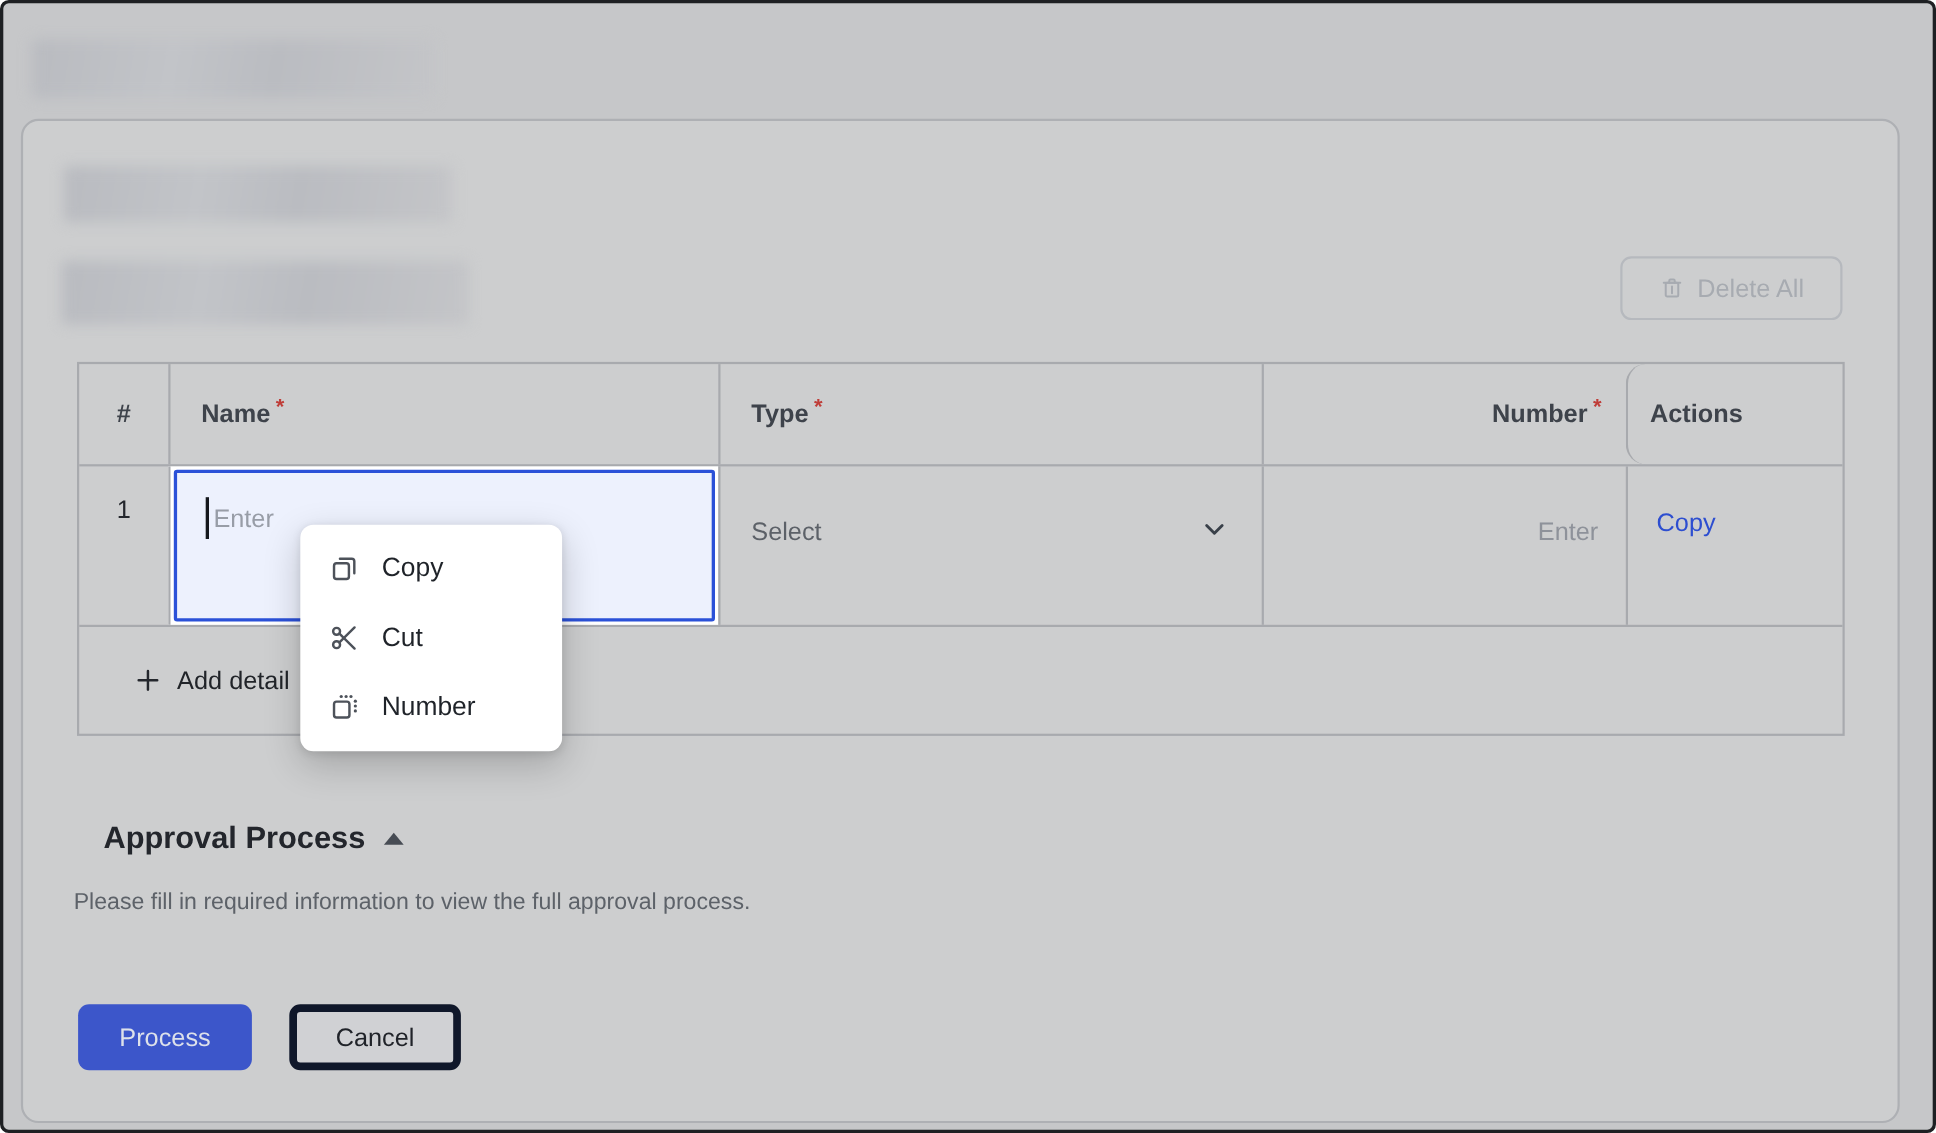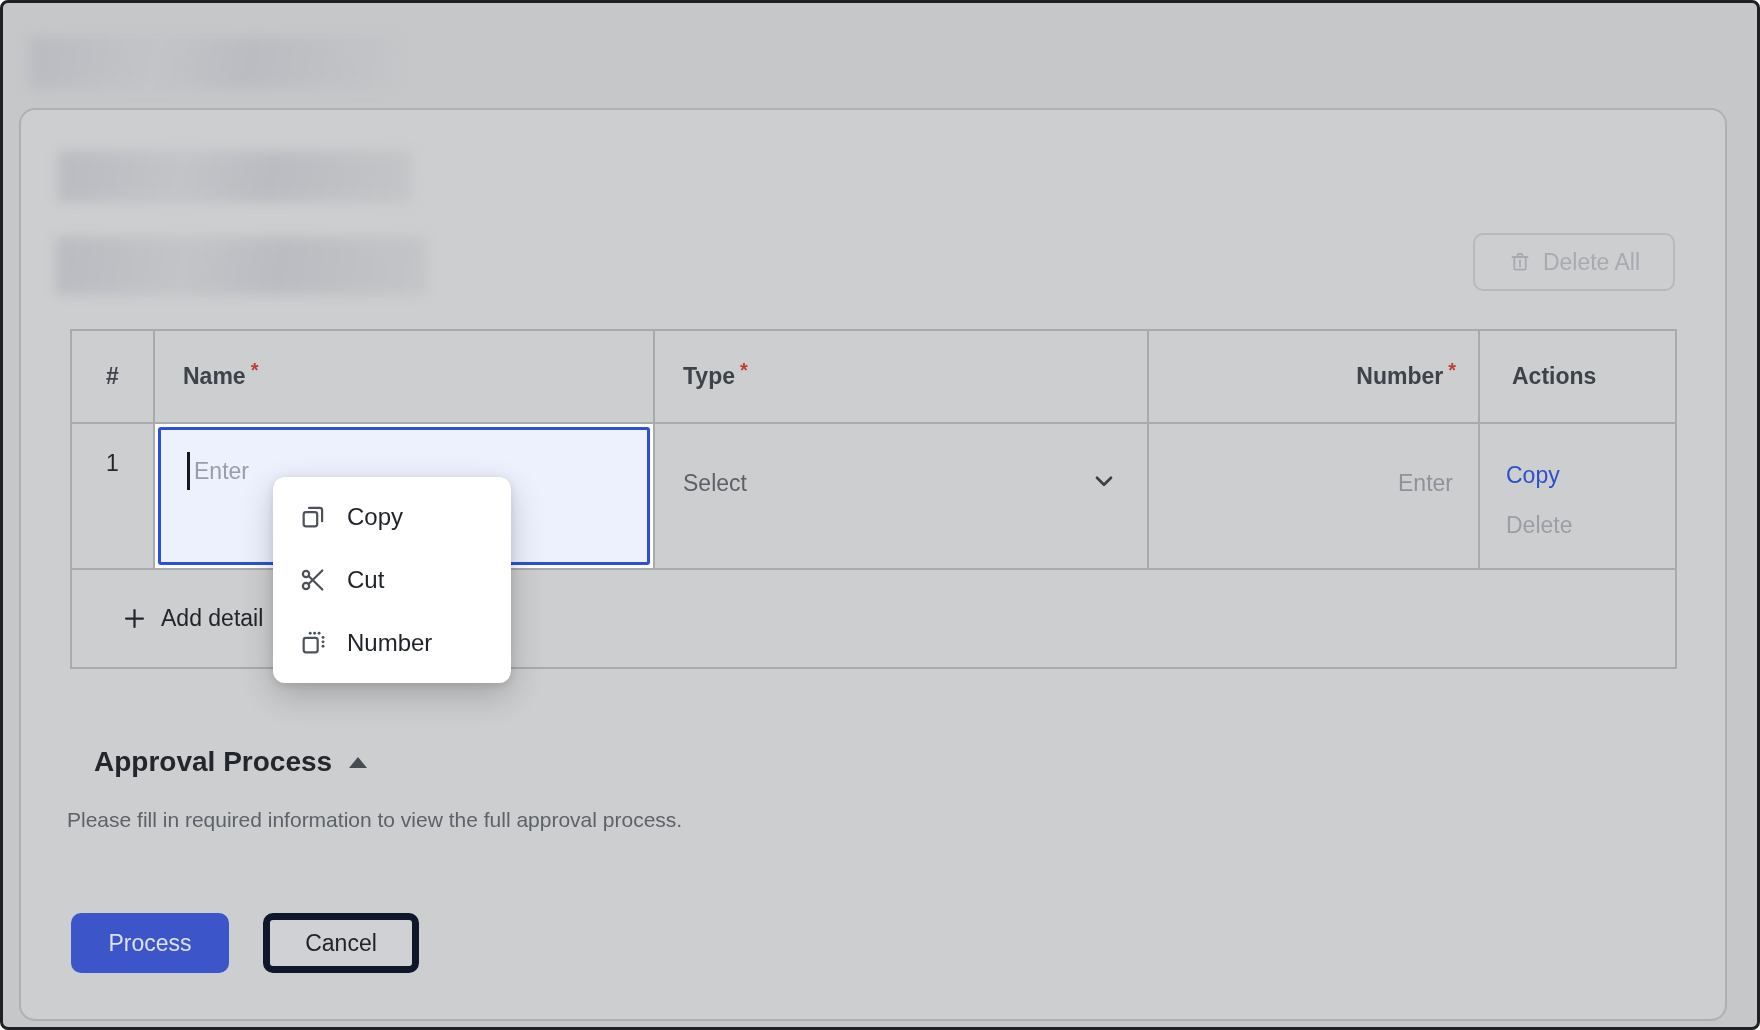--- a/index.html
+++ b/index.html
@@ -38,21 +38,21 @@
   .col-idx{ width:81px; }
   .col-name{ width:500px; }
   .col-type{ width:494px; }
   .col-num{ width:331px; }
   .col-act{ flex:1; }
   .thead{ height:91px; }
   .thead .cell{ display:flex; align-items:center; font-size:23px; font-weight:700; color:#3e434b; }
   .thead .col-idx{ justify-content:center; }
   .thead .col-name,.thead .col-type{ padding-left:28px; }
   .thead .col-num{ justify-content:flex-end; padding-right:22px; }
-  .thead .col-act{ padding-left:32px; }
+  .thead .col-act{ padding-left:20px;border-radius:18px; }
   .req{ color:#bf3d38; font-size:20px; margin-left:5px; transform:translateY(-6px); font-weight:700; }
 
   .tdata{ height:146px; }
   .tdata .col-idx{ text-align:center; padding-top:26px; font-size:23px; color:#24272d; }
   .name-cell{ background:#ffffff; }
   .name-input{
     position:absolute; left:3px; right:3px; top:3px; bottom:3px;
     border:3px solid #2b51d8; border-radius:3px; background:#edf1fd;
   }
   .caret{ position:absolute; left:26px; top:22px; width:3px; height:38px; background:#14171c; }
@@ -145,21 +145,20 @@
           <span class="type-text">Select</span>
           <svg class="chevron" viewBox="0 0 24 24" fill="none" stroke="#394049" stroke-width="2.4" stroke-linecap="round" stroke-linejoin="round">
             <path d="M5.5 9l6.5 6.5L18.5 9"></path>
           </svg>
         </div>
         <div class="cell col-num">
           <span class="num-text">Enter</span>
         </div>
         <div class="cell col-act act-col">
           <a href="#" class="link-copy">Copy</a>
-          <a href="#" class="link-del">Delete</a>
         </div>
       </div>
 
       <div class="add-row">
         <svg viewBox="0 0 24 24" fill="none" stroke-width="2" stroke-linecap="round">
           <path d="M12 4.5v15M4.5 12h15"></path>
         </svg>
         <span class="add-label">Add detail</span>
       </div>
     </div>

